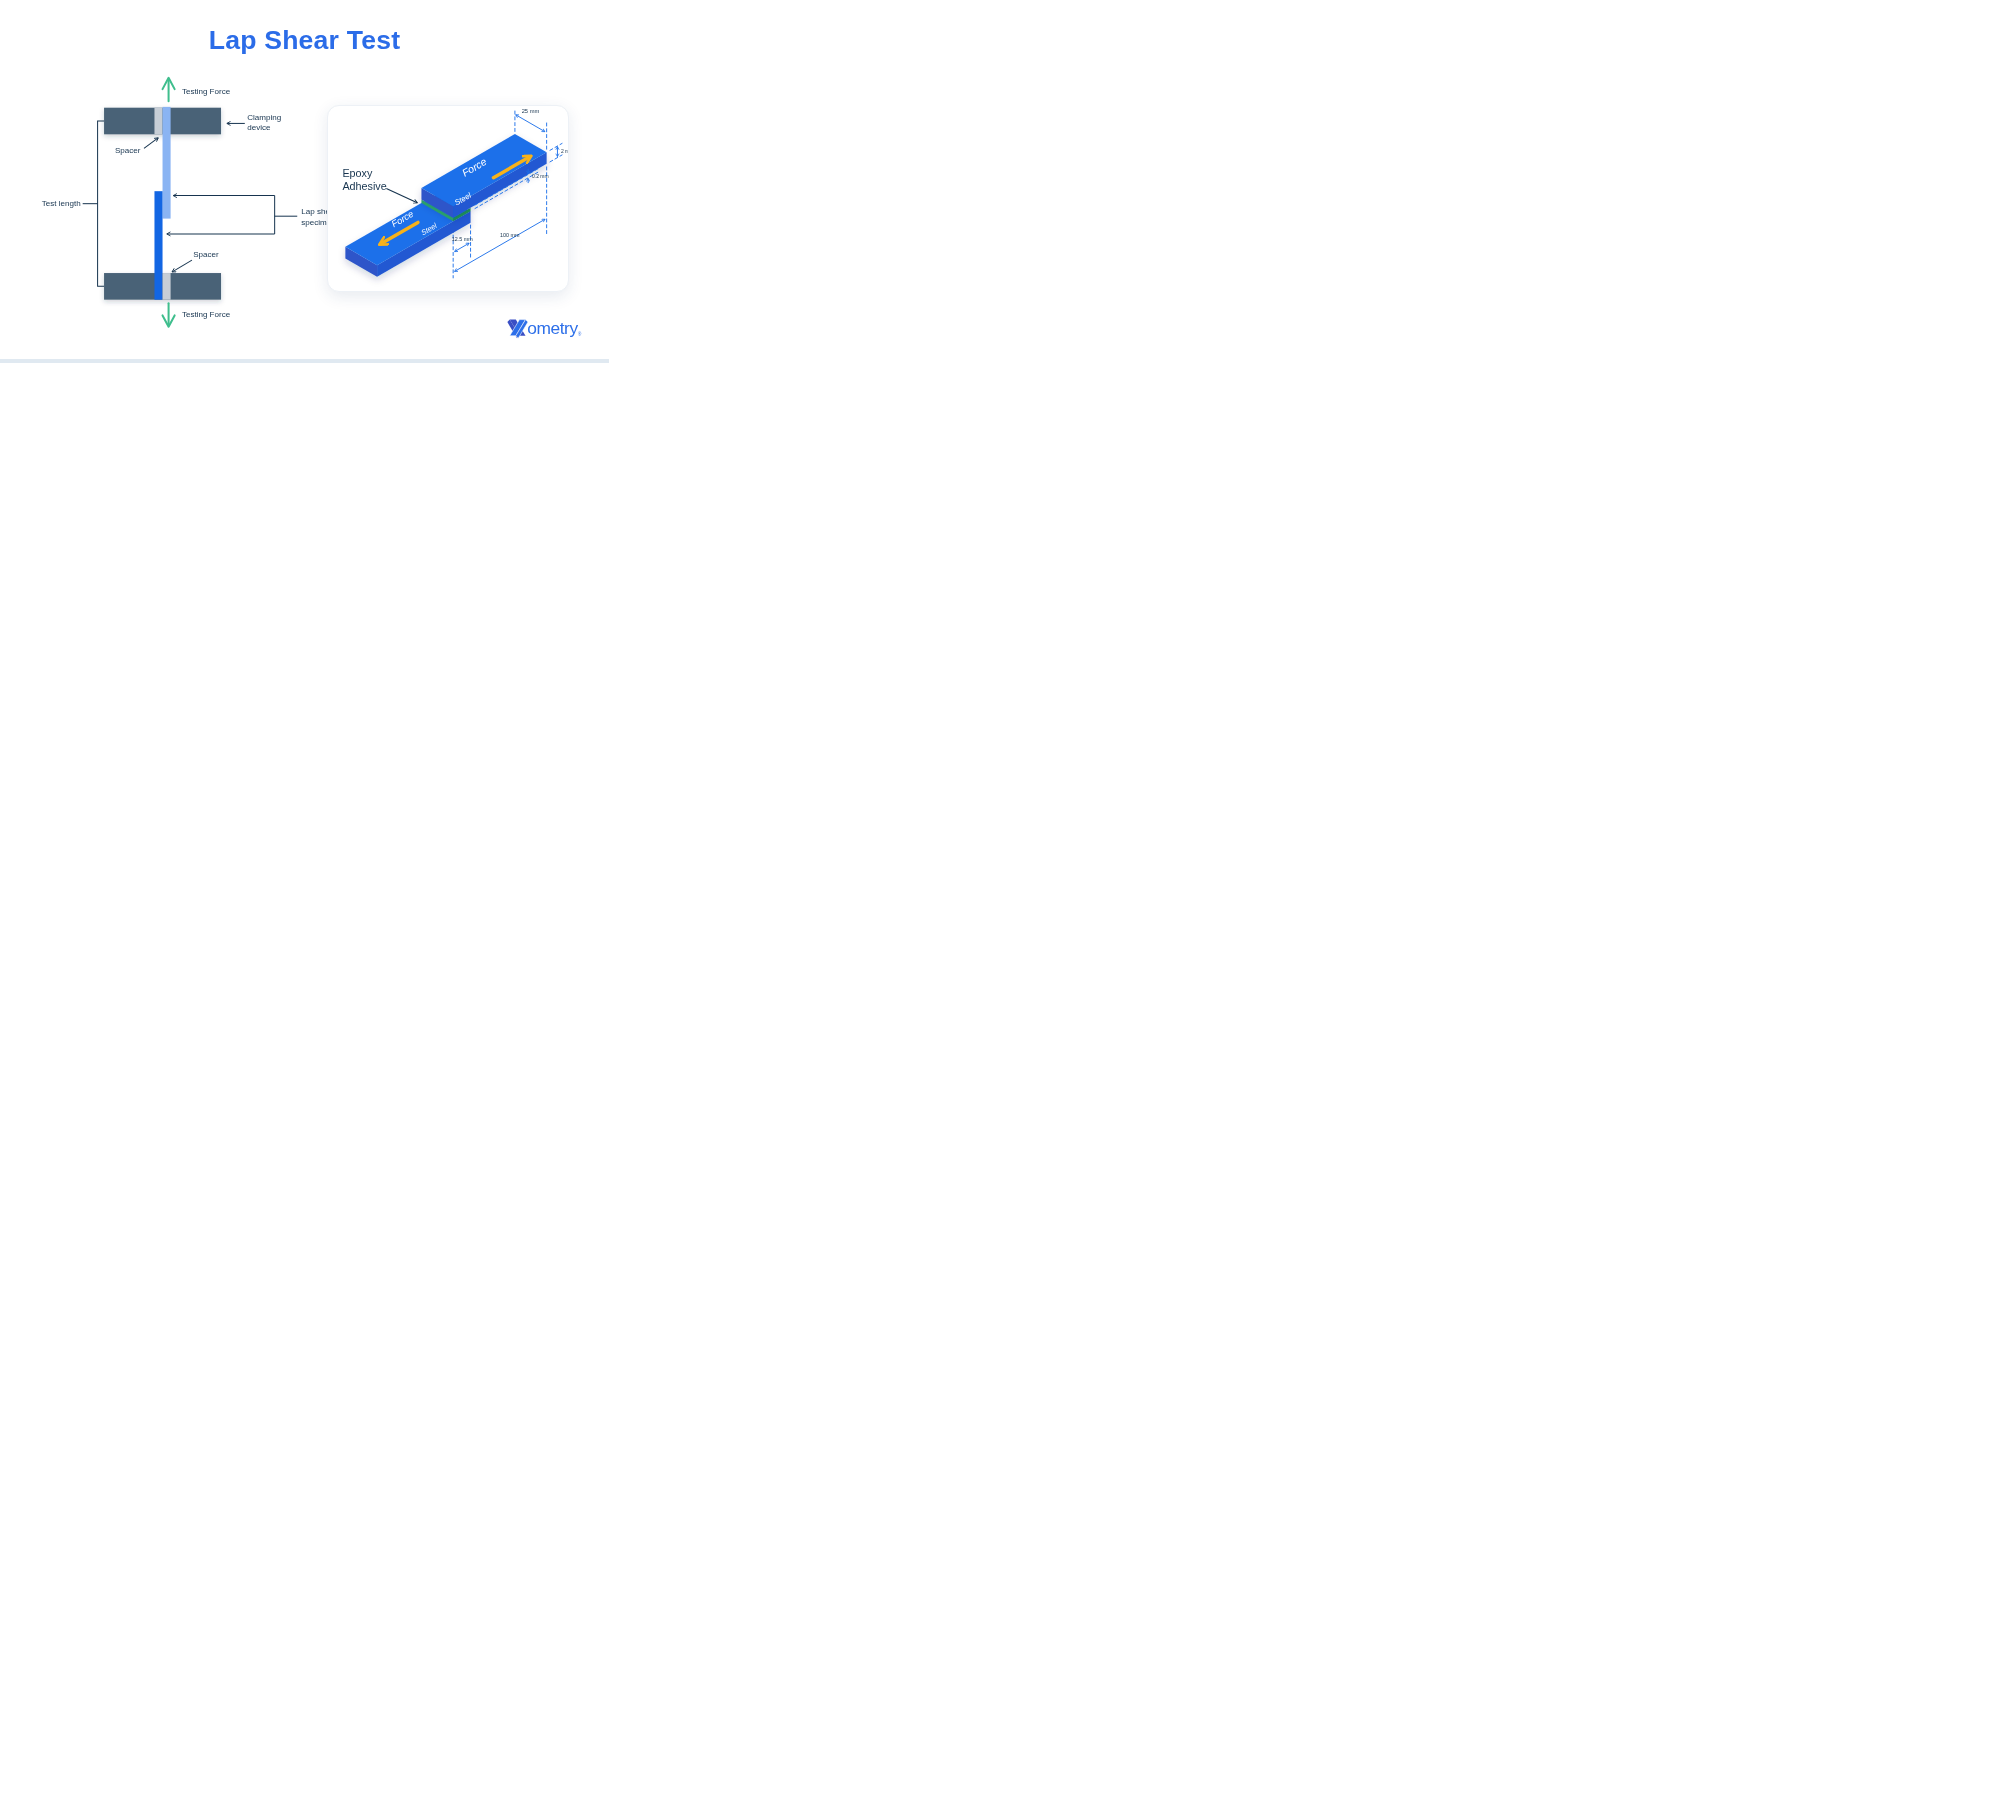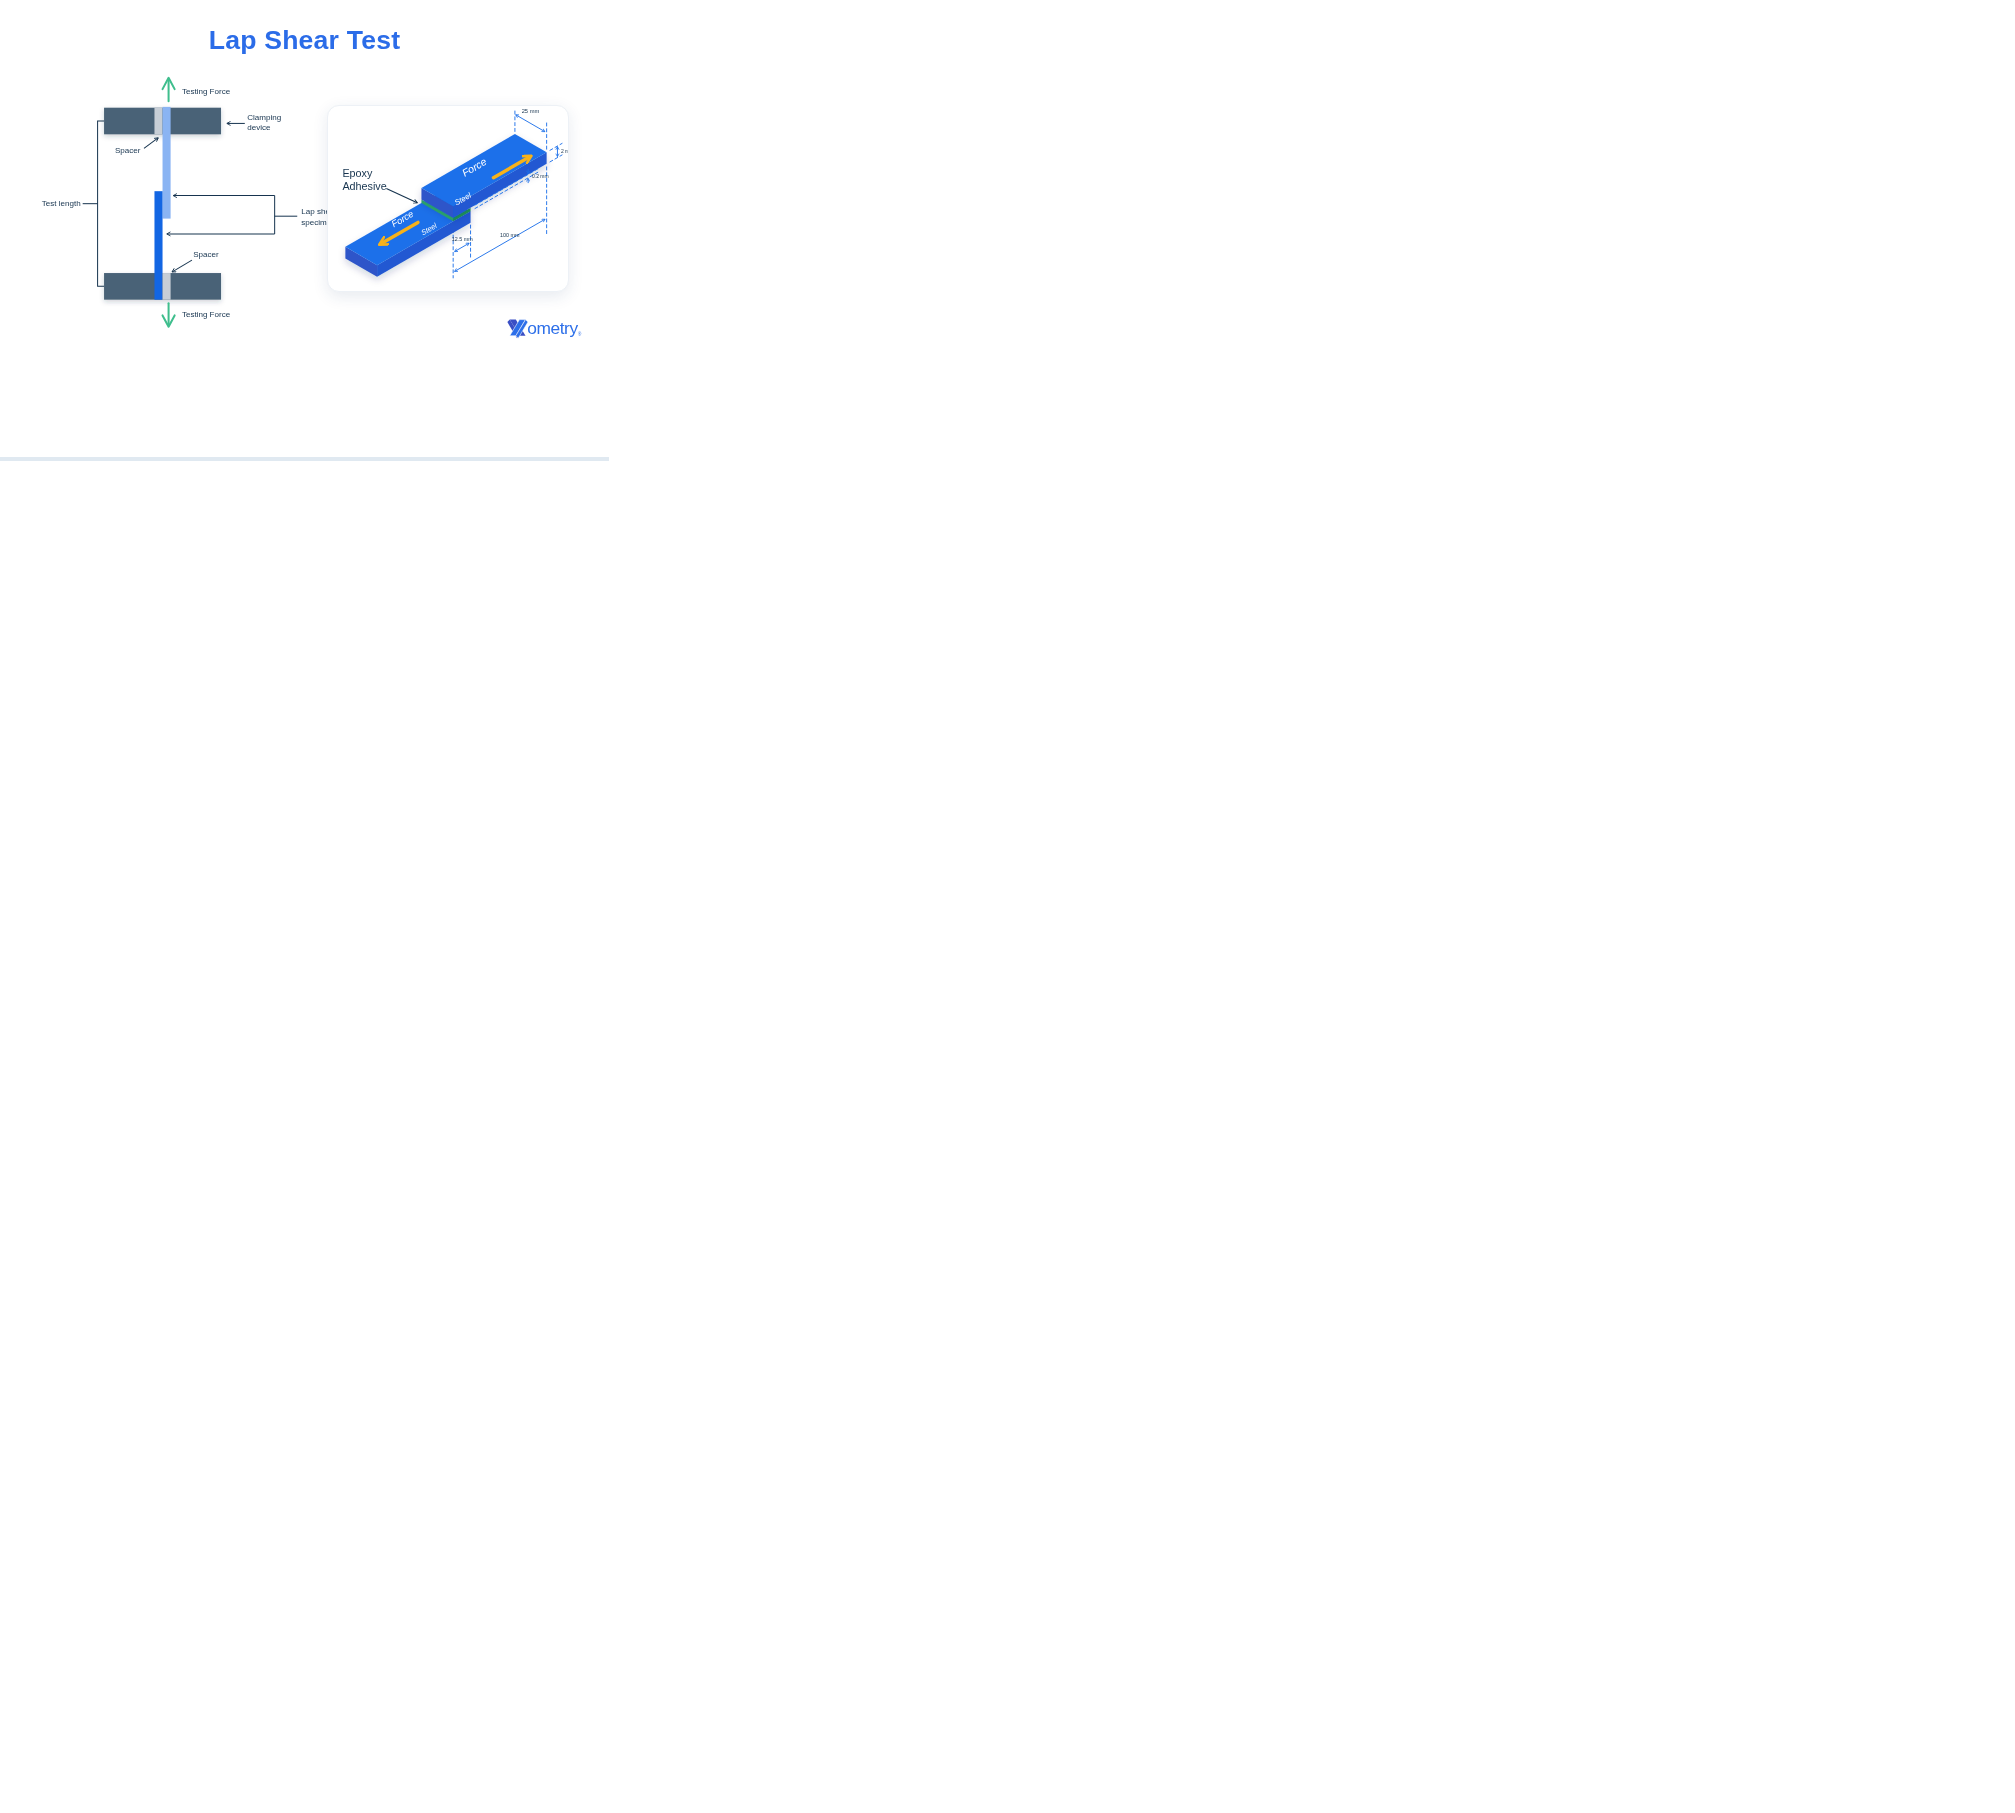--- a/index.html
+++ b/index.html
@@ -7,21 +7,21 @@
     --title-blue:#2b6ce8;
     --clamp:#4a6277;
     --spacer:#c7ced6;
     --upper:#8ab4f3;
     --lower:#1366e3;
     --green:#3fbe8d;
     --dim:#1b6fe9;
   }
   html,body{margin:0;padding:0;background:#fff;}
   .page{
-    position:relative;width:609px;height:461px;background:#ffffff;overflow:hidden;
+    position:relative;width:609px;height:363px;background:#ffffff;overflow:hidden;
     font-family:"Liberation Sans","DejaVu Sans",sans-serif;
   }
   .title{
     position:absolute;left:0;top:25px;width:100%;text-align:center;
     font-size:26.6px;font-weight:700;color:var(--title-blue);letter-spacing:0.2px;
   }
   svg{font-family:"Liberation Sans","DejaVu Sans",sans-serif;}
   .diagram-svg{position:absolute;left:0;top:0;width:609px;height:363px;}
   .card{
     position:absolute;left:327px;top:105px;width:240px;height:185px;

